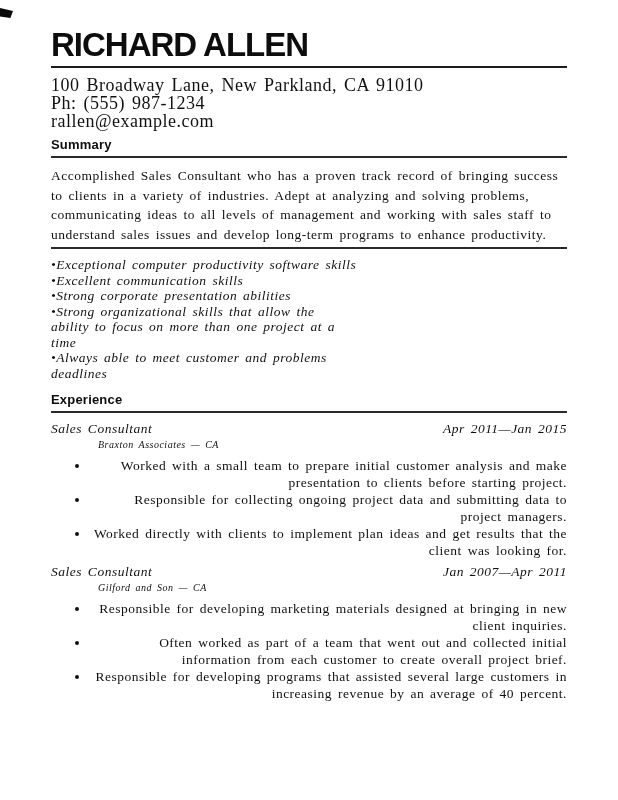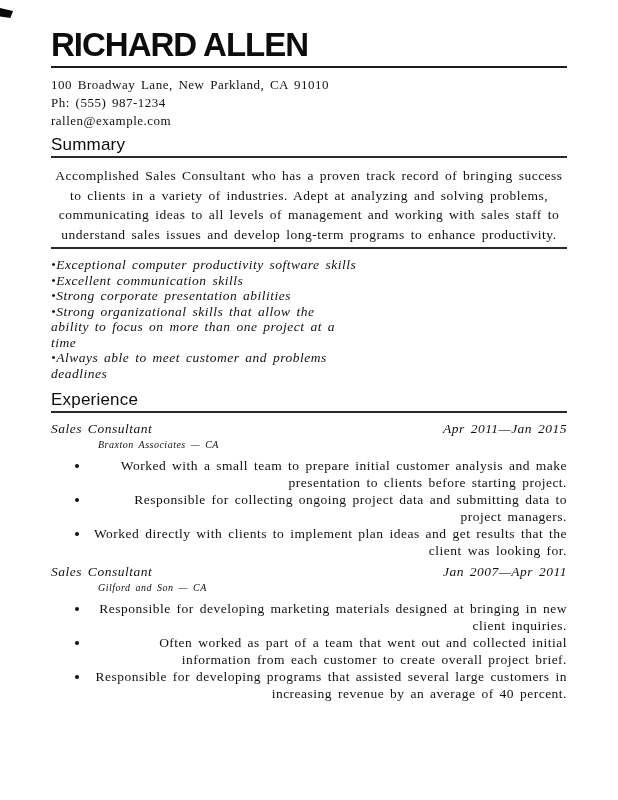--- a/index.html
+++ b/index.html
@@ -34,48 +34,47 @@
     letter-spacing: -1px;
     color: #0d0d0d;
   }
   .name-rule {
     margin-top: 5px;
     border: none;
     border-top: 2px solid #1c1c1c;
   }
   .contact {
     margin-top: 6px;
-    font-size: 13px;
+    font-size: 18px;
     line-height: 18px;
     letter-spacing: 0.5px;
     word-spacing: 2px;
   }
   .section-heading {
     font-family: "Liberation Sans", sans-serif;
-    font-weight: normal;
-    font-size: 17px;
+    font-weight: bold;
+    font-size: 13px;
     line-height: 17px;
     letter-spacing: 0.2px;
     color: #0d0d0d;
   }
   .mt-summary { margin-top: 6px; }
   .mt-skills { margin-top: 8px; }
   .mt-experience { margin-top: 10px; }
   .heading-rule {
     margin-top: 3px;
     border: none;
     border-top: 2px solid #2a2a2a;
   }
   .summary-text {
     margin: 6px 0 0 0;
     font-size: 13.5px;
     line-height: 19.5px;
     letter-spacing: 0.5px;
     word-spacing: 2px;
-    text-align: center;
   }
   .skills-list {
     margin-top: 5px;
     width: 306px;
     font-style: italic;
   }
   .skill-item {
     font-size: 13.5px;
     line-height: 15.5px;
     letter-spacing: 0.5px;

